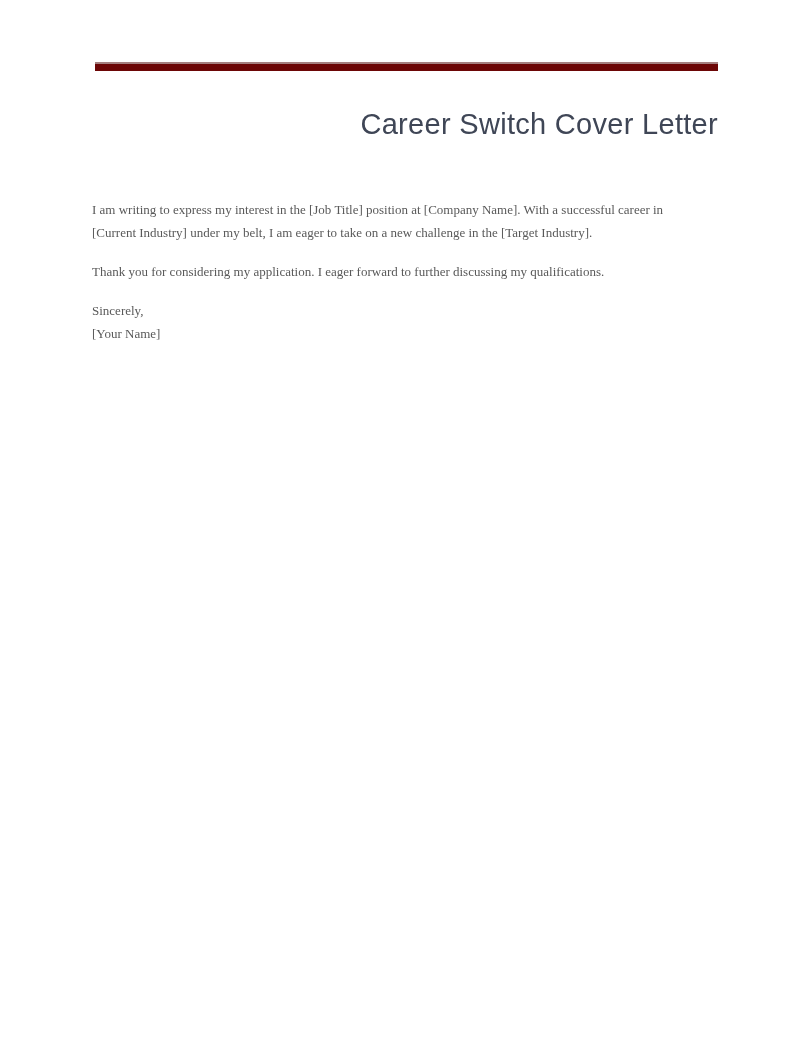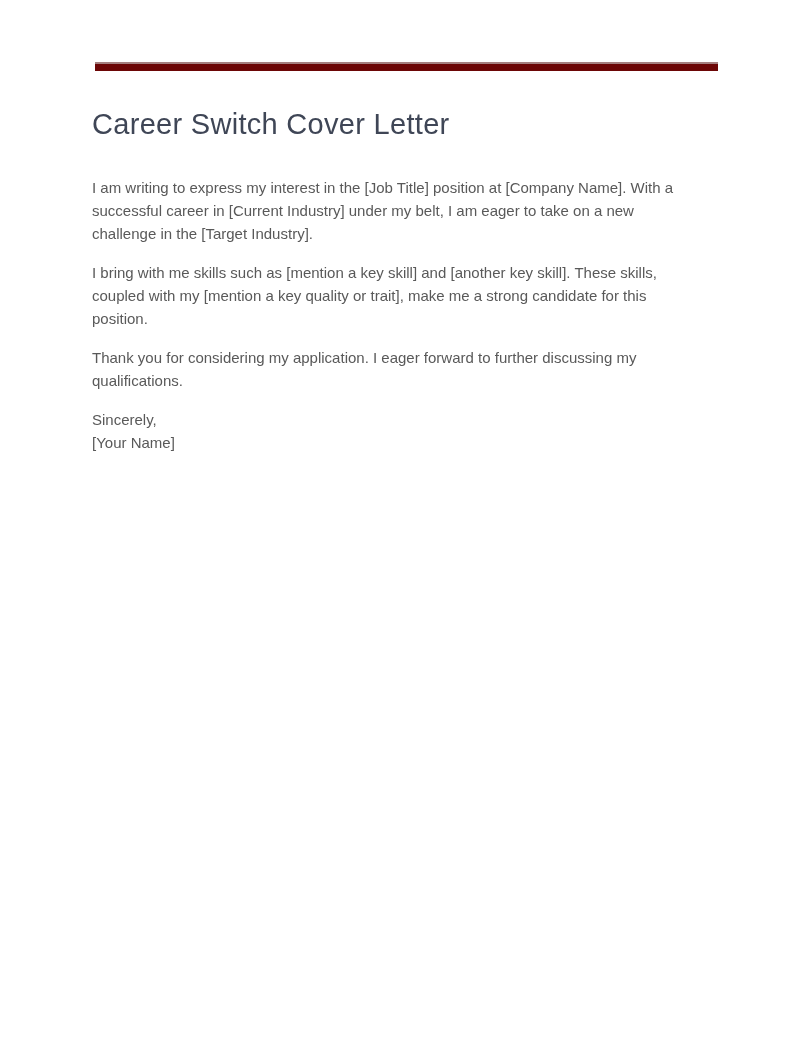--- a/index.html
+++ b/index.html
@@ -22,52 +22,52 @@
     width: 626px;
   }
   .top-rule {
     margin-top: 62px;
     margin-left: 3px;
     height: 9px;
     background: linear-gradient(to bottom, #a58080 0px, #a58080 2px, #6c0606 2px, #6c0606 100%);
   }
   .doc-title {
     margin: 36px 0 0 0;
-    text-align: left;
+    text-align: right;
     font-size: 29px;
     line-height: 34px;
     font-weight: 400;
     color: #3f4656;
     letter-spacing: 0.3px;
   }
   .letter-body {
-    margin-top: 35px;
+    margin-top: 57px;
     width: 592px;
     color: #595959;
-    font-size: 15px;
+    font-size: 13px;
     line-height: 23px;
+    font-family: Liberation Serif, serif;
   }
   .letter-body p {
     margin: 0 0 16px 0;
   }
 </style>
 </head>
 <body>
 
 <div class="page">
   <div class="content">
 
     <div class="top-rule"></div>
 
     <h1 class="doc-title">Career Switch Cover Letter</h1>
 
     <div class="letter-body">
       <p>I am writing to express my interest in the [Job Title] position at [Company Name]. With a successful career in [Current Industry] under my belt, I am eager to take on a new challenge in the [Target Industry].</p>
 
-      <p>I bring with me skills such as [mention a key skill] and [another key skill]. These skills, coupled with my [mention a key quality or trait], make me a strong candidate for this position.</p>
 
       <p>Thank you for considering my application. I eager forward to further discussing my qualifications.</p>
 
       <p><span>Sincerely,</span><br><span>[Your Name]</span></p>
     </div>
 
   </div>
 </div>
 
 </body></html>

